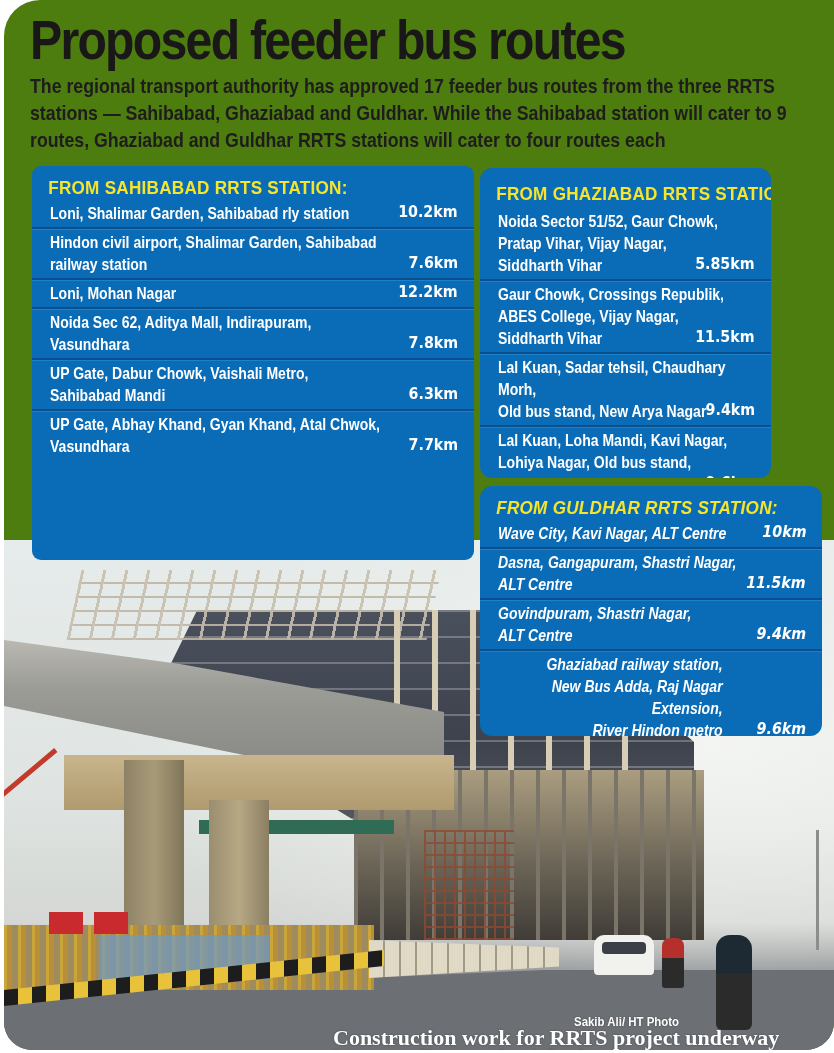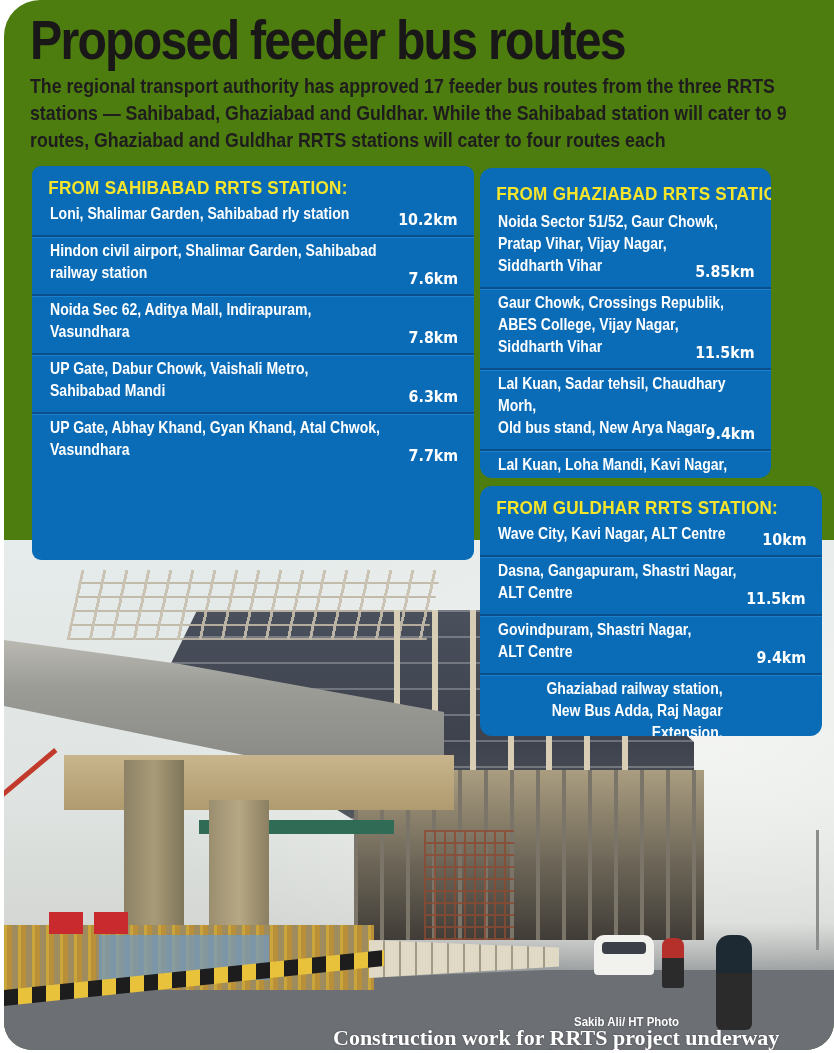--- a/index.html
+++ b/index.html
@@ -125,21 +125,21 @@
     .panel-title {
       font-family: "Liberation Sans", sans-serif; font-weight: 700;
       color: #f6e52a; font-size: 19px; letter-spacing: 0.3px;
       white-space: nowrap; line-height: 24px;
       transform: scaleX(0.9); transform-origin: left top;
     }
     .row {
       position: relative;
       border-top: 2px solid #0a4f8c;
       box-shadow: inset 0 1px 0 #1a82cc;
-      padding: 2px 16px 11px 18px;
+      padding: 2px 16px 3px 18px;
     }
     .row.first { border-top: none; box-shadow: none; padding-top: 0; }
     .route-text {
       font-weight: 700; font-size: 16.5px; line-height: 22px;
       display: inline-block; width: 118%;
       transform: scaleX(0.85); transform-origin: left top;
       white-space: pre-line;
     }
     .dist {
       position: absolute; right: 16px; bottom: 4px;
@@ -147,21 +147,21 @@
       font-size: 15px; line-height: 22px;
       transform: scaleX(0.95); transform-origin: right bottom;
     }
 
     #panel-sahibabad { left: 28px; top: 166px; width: 442px; height: 394px; border-radius: 9px; }
     #panel-sahibabad .panel-title { padding: 10px 0 0 18px; height: 36px; }
 
     #panel-ghaziabad { left: 476px; top: 168px; width: 291px; height: 310px; }
     #panel-ghaziabad .panel-title { padding: 14px 0 0 18px; height: 42px; }
 
-    #panel-guldhar { left: 476px; top: 486px; width: 342px; height: 250px; }
+    #panel-guldhar { left: 476px; top: 486px; width: 342px; height: 250px; font-style: italic; }
     #panel-guldhar .panel-title { padding: 10px 0 0 18px; height: 36px; }
   </style>
 </head>
 <body>
 
 <div class="card">
 
   <div class="headline">Proposed feeder bus routes</div>
   <div class="dek">The regional transport authority has approved 17 feeder bus routes from the three RRTS stations — Sahibabad, Ghaziabad and Guldhar. While the Sahibabad station will cater to 9 routes, Ghaziabad and Guldhar RRTS stations will cater to four routes each</div>
 
@@ -201,20 +201,24 @@
     <div class="row first">
       <span class="route-text">Loni, Shalimar Garden, Sahibabad rly station</span>
       <span class="dist">10.2km</span>
     </div>
     <div class="row">
       <span class="route-text">Hindon civil airport, Shalimar Garden, Sahibabad
 railway station</span>
       <span class="dist">7.6km</span>
     </div>
     <div class="row">
+      <span class="route-text">Loni, Mohan Nagar</span>
+      <span class="dist">12.2km</span>
+    </div>
+    <div class="row">
       <span class="route-text">Noida Sec 62, Aditya Mall, Indirapuram,
 Vasundhara</span>
       <span class="dist">7.8km</span>
     </div>
     <div class="row">
       <span class="route-text">UP Gate, Dabur Chowk, Vaishali Metro,
 Sahibabad Mandi</span>
       <span class="dist">6.3km</span>
     </div>
     <div class="row">

